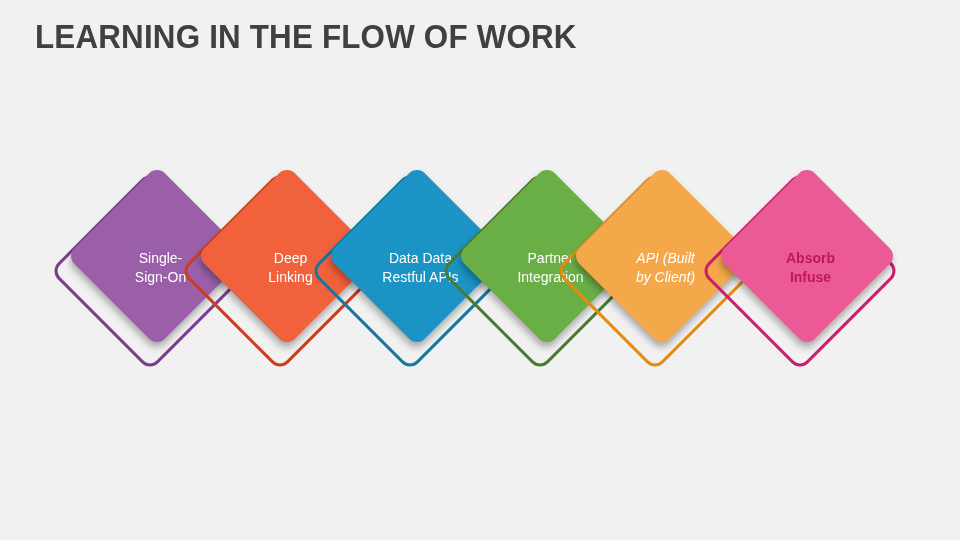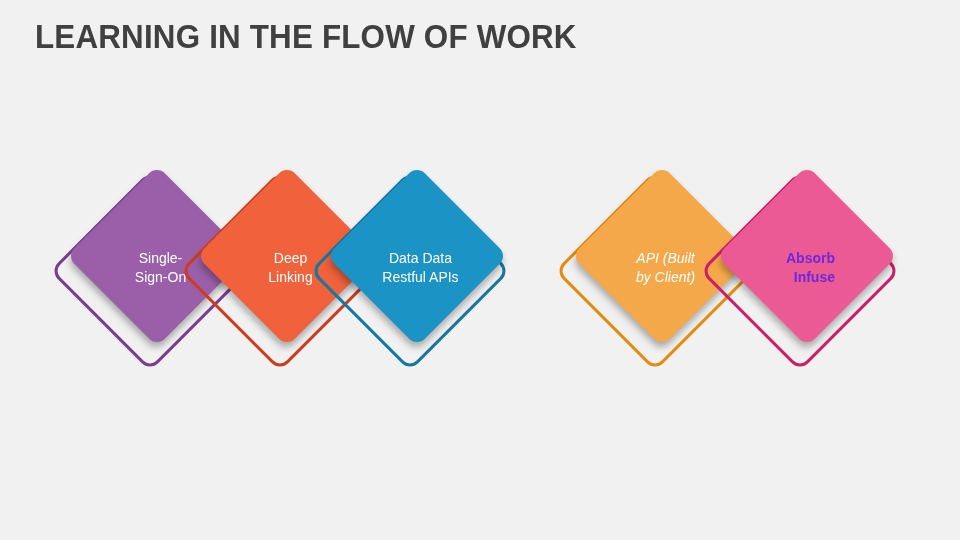--- a/index.html
+++ b/index.html
@@ -125,29 +125,35 @@
 Linking</div>
     </div>
 
     <div class="diamond-node" style="left: 339px; z-index: 13;">
       <div class="diamond-outline" style="border-color: rgb(22, 119, 159);"></div>
       <div class="diamond-fill" style="background: rgb(27, 147, 197);"></div>
       <div class="diamond-label" style="color: rgb(255, 255, 255);">Data Data
 Restful APIs</div>
     </div>
 
+    <div class="diamond-node" style="left: 469px; z-index: 14;">
+      <div class="diamond-outline" style="border-color: rgb(76, 122, 51);"></div>
+      <div class="diamond-fill" style="background: rgb(106, 174, 70);"></div>
+      <div class="diamond-label" style="color: rgb(255, 255, 255);">Partner
+Integration</div>
+    </div>
 
     <div class="diamond-node" style="left: 584px; z-index: 15; font-style: italic;">
       <div class="diamond-outline" style="border-color: rgb(227, 140, 16);"></div>
       <div class="diamond-fill" style="background: rgb(245, 168, 74);"></div>
       <div class="diamond-label" style="color: rgb(255, 255, 255);">API (Built
 by Client)</div>
     </div>
 
     <div class="diamond-node" style="left: 729px; z-index: 16;">
       <div class="diamond-outline" style="border-color: rgb(204, 31, 107);"></div>
       <div class="diamond-fill" style="background: rgb(236, 90, 150);"></div>
-      <div class="diamond-label bold" style="color: #6d28d9; text-align: right;">Absorb
+      <div class="diamond-label bold" style="color: #be185d;">Absorb
 Infuse</div>
     </div>
 
   </div>
 </div>
 
 </body></html>

